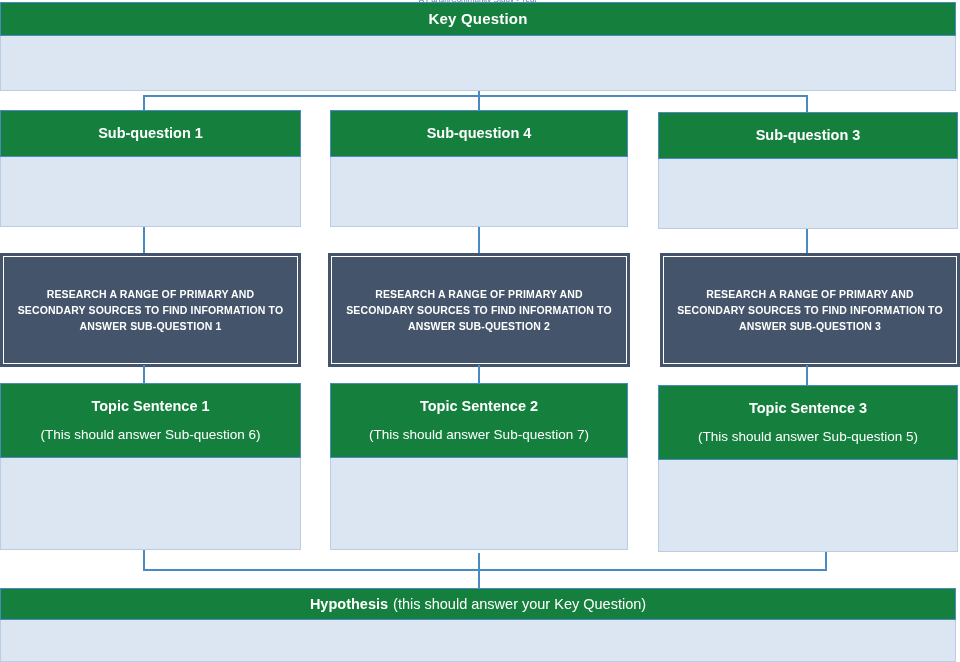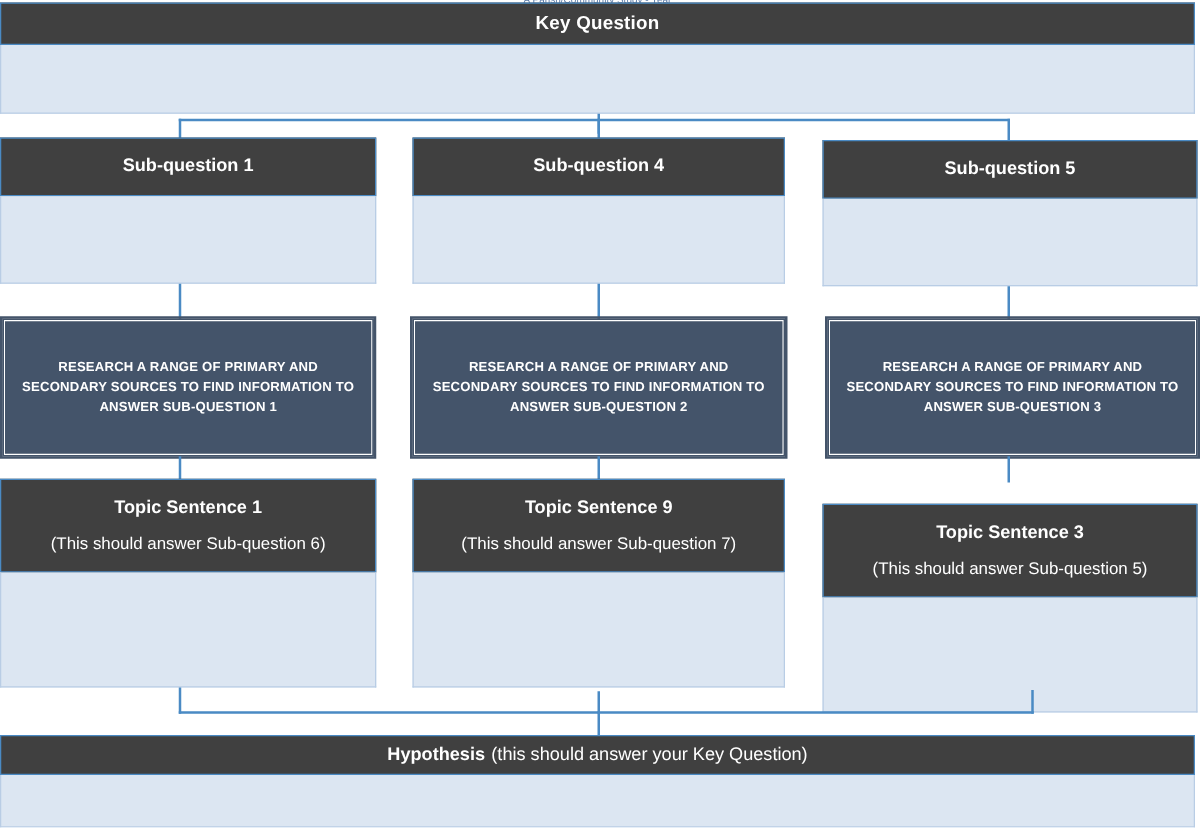--- a/index.html
+++ b/index.html
@@ -8,21 +8,21 @@
     background:#ffffff;
     font-family:"Liberation Sans", sans-serif;
     overflow:hidden;
   }
   #canvas{position:relative;width:960px;height:662px;}
 
   
   .box{position:absolute;box-sizing:border-box;}
   .box .hdr{
     box-sizing:border-box;
-    background:#404040;
+    background:#15803d;
     color:#ffffff;
     text-align:center;
     display:flex;flex-direction:column;
     align-items:center;justify-content:center;
     border:1px solid #4a8ac4;
     line-height:1.25;
   }
   .box .body{
     box-sizing:border-box;
     background:#dce6f2;
@@ -70,21 +70,21 @@
   #res3{left:662px;top:255px;width:296px;height:110px;}
 
   
   .ts .hdr{width:100%;height:75px;gap:12px;}
   .ts .hdr .t-main{font-size:14.5px;font-weight:bold;}
   .ts .hdr .t-sub{font-size:13.5px;font-weight:normal;}
   .ts .body{width:100%;height:92px;}
 
   #ts1{left:0;top:383px;width:301px;height:167px;}
   #ts2{left:330px;top:383px;width:298px;height:170px;}
-  #ts3{left:658px;top:403px;width:300px;height:206px;}
+  #ts3{left:658px;top:385px;width:300px;height:206px;}
 
   
   #hypothesis{left:0;top:588px;width:956px;height:74px;}
   #hypothesis .hdr{width:100%;height:32px;font-size:14.5px;}
   #hypothesis .hdr .h-main{font-weight:bold;}
   #hypothesis .hdr .h-sub{font-weight:normal;}
   #hypothesis .hdr .row{display:flex;align-items:baseline;gap:5px;justify-content:flex-start;}
   #hypothesis .body{width:100%;height:42px;}
 
   
@@ -121,21 +121,21 @@
 
   <div class="box sq" id="sq2">
     <div class="hdr">
       <span>Sub-question 4</span>
     </div>
     <div class="body"></div>
   </div>
 
   <div class="box sq" id="sq3">
     <div class="hdr">
-      <span>Sub-question 5</span>
+      <span>Sub-question 3</span>
     </div>
     <div class="body"></div>
   </div>
 
   <div class="conn v" style="left:143px;top:227px;height:29px;"></div>
   <div class="conn v" style="left:478px;top:227px;height:29px;"></div>
   <div class="conn v" style="left:806px;top:229px;height:27px;"></div>
 
   <div class="research" id="res1">
     <span>RESEARCH A RANGE OF PRIMARY AND SECONDARY SOURCES TO FIND INFORMATION TO ANSWER SUB-QUESTION 1</span>
@@ -154,21 +154,21 @@
   <div class="box ts" id="ts1">
     <div class="hdr">
       <span class="t-main">Topic Sentence 1</span>
       <span class="t-sub">(This should answer Sub-question  6)</span>
     </div>
     <div class="body"></div>
   </div>
 
   <div class="box ts" id="ts2">
     <div class="hdr">
-      <span class="t-main">Topic Sentence 9</span>
+      <span class="t-main">Topic Sentence 2</span>
       <span class="t-sub">(This should answer Sub-question  7)</span>
     </div>
     <div class="body"></div>
   </div>
 
   <div class="box ts" id="ts3">
     <div class="hdr">
       <span class="t-main">Topic Sentence 3</span>
       <span class="t-sub">(This should answer Sub-question  5)</span>
     </div>

